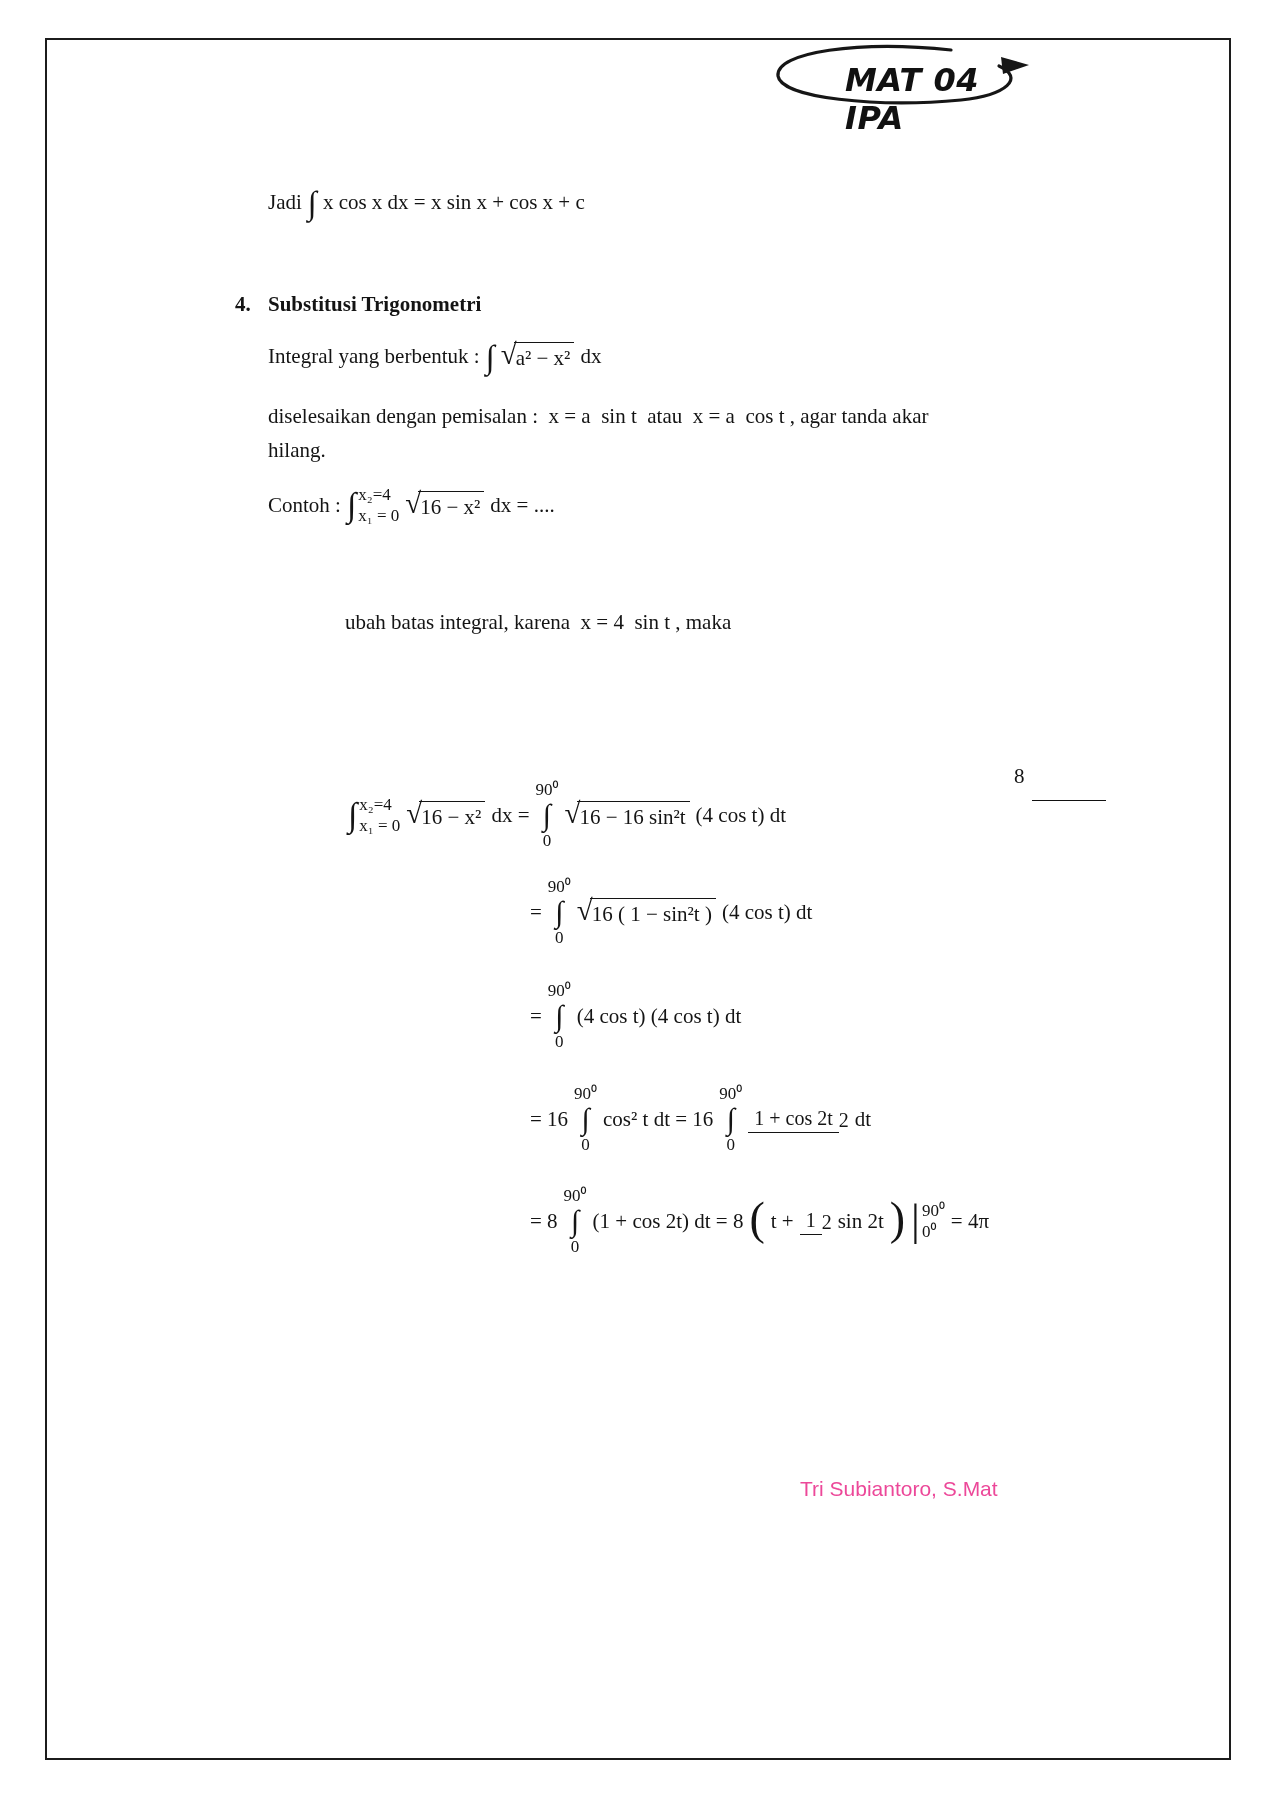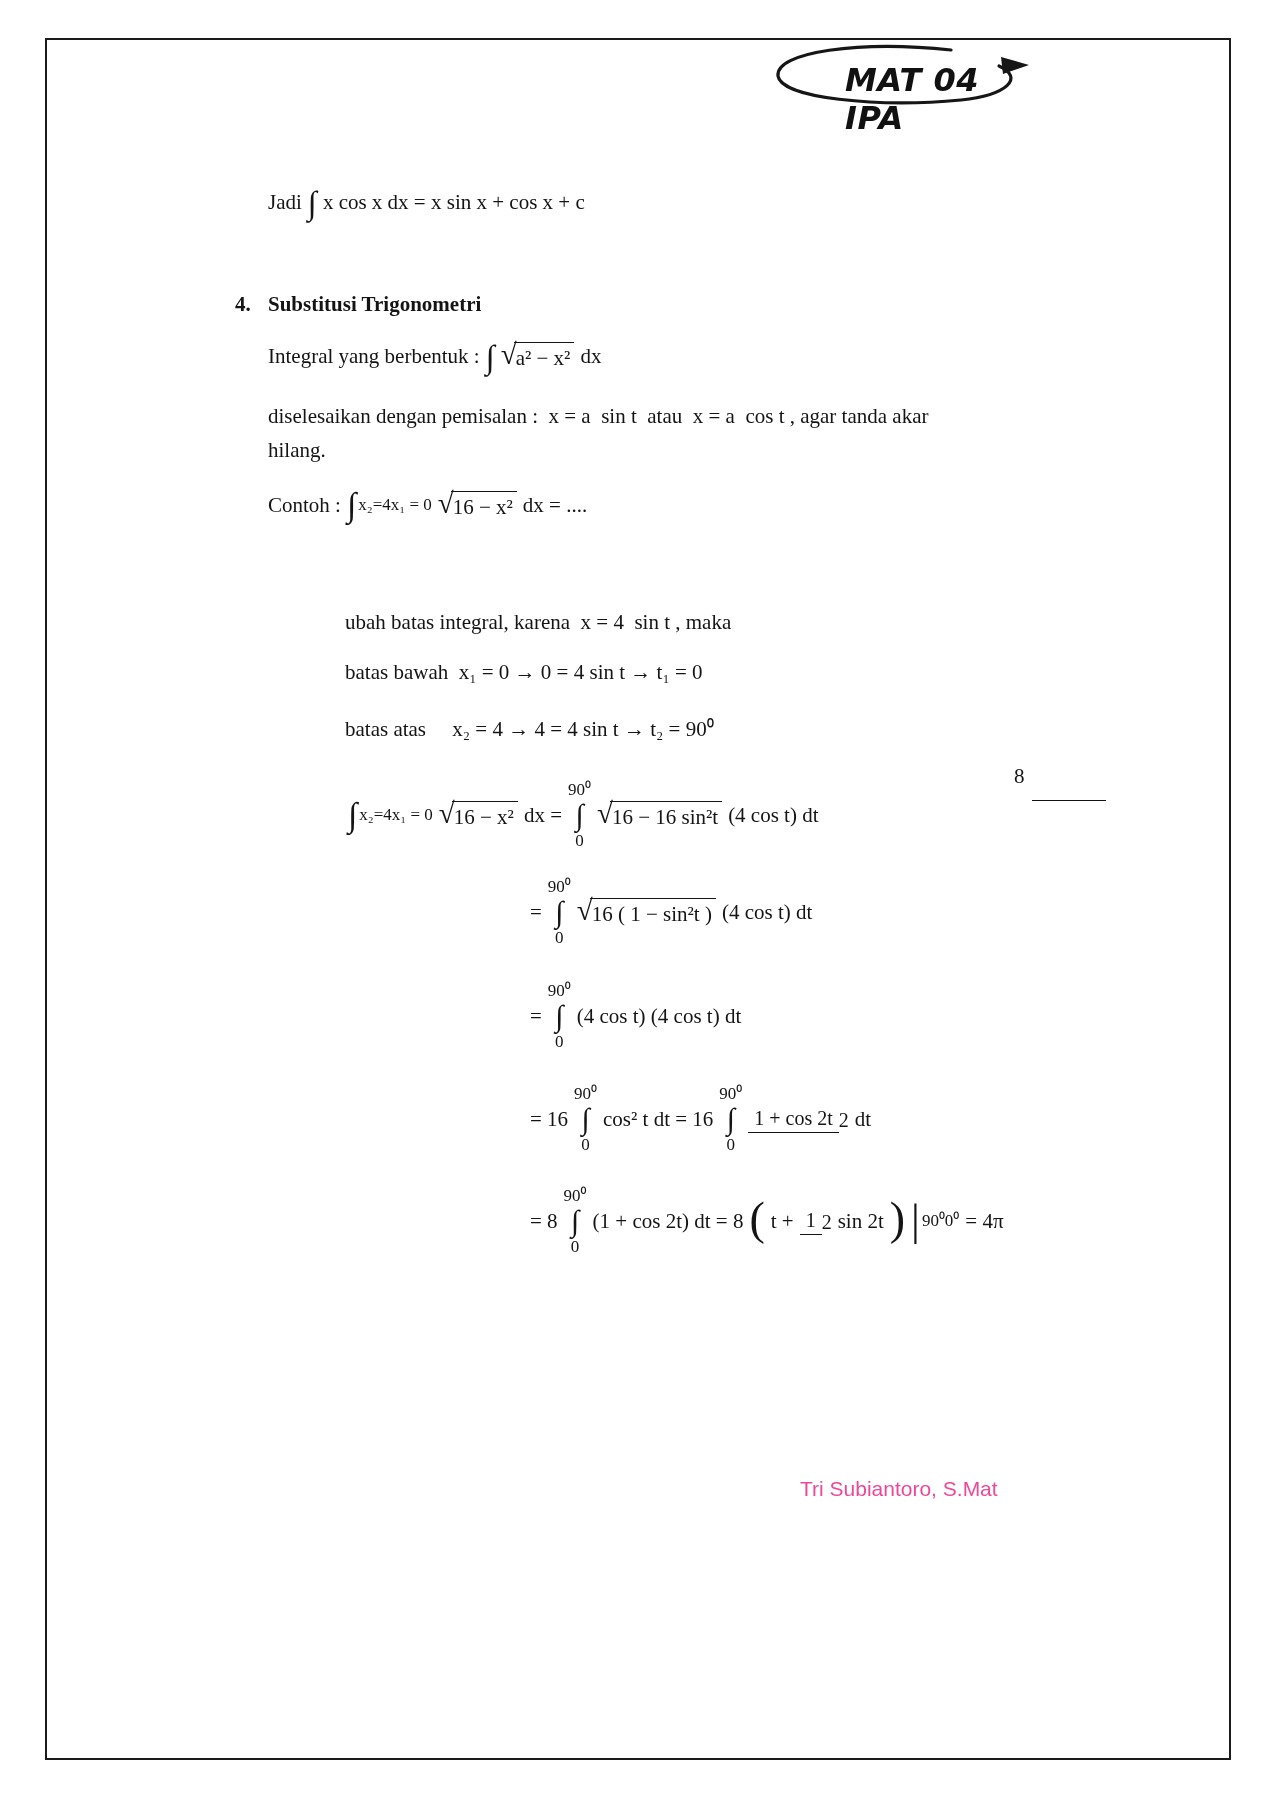--- a/index.html
+++ b/index.html
@@ -20,21 +20,21 @@
   }
 
   .line { position:absolute; display:flex; align-items:center; gap:6px; font-size:21px; color:#141414; }
   .bt { white-space:pre; }
   .bold { font-weight:bold; }
   .secnum { display:inline-block; width:27px; }
 
   .isign-inline { font-size:33px; line-height:1; transform:translateY(1px); }
   .intgrp { display:inline-flex; align-items:center; gap:2px; }
   .isign2 { font-size:34px; line-height:1; }
-  .rlims { display:inline-flex; flex-direction:row; align-items:flex-start; font-size:17px; line-height:1.25; }
+  .rlims { display:inline-flex; flex-direction:column; align-items:flex-start; font-size:17px; line-height:1.25; }
   .intcol { display:inline-flex; flex-direction:column; align-items:center; font-size:17px; line-height:1.15; }
   .intcol .isign { font-size:30px; line-height:1.05; }
 
   .sqrt { display:inline-flex; align-items:flex-start; }
   .rsign { font-size:29px; line-height:1; transform:translateY(-2px); }
   .rad { border-top:1.6px solid #141414; padding:3px 4px 0 2px; margin-left:-3px; }
 
   .frac { display:inline-flex; flex-direction:row; align-items:center; font-size:20px; line-height:1.2; }
   .fnum { border-bottom:1.4px solid #141414; padding:0 6px 2px; }
   .fden { padding-top:2px; }
@@ -103,27 +103,21 @@
       <span class="rad bt">16 − x²</span>
     </span>
     <span class="bt">dx = ....</span>
   </div>
 
 
   <div class="line" style="left:345px; top:608px; height:28px;">
     <span class="bt">ubah batas integral, karena  x = 4  sin t , maka</span>
   </div>
 
-  <div class="line" style="left:345px; top:658px; height:28px;">
-    <span class="bt">batas bawah  x₁ = 0 → 0 = 4 sin t → t₁ = 0</span>
-  </div>
-
-  <div class="line" style="left:345px; top:714px; height:28px;">
-    <span class="bt">batas atas     x₂ = 4 → 4 = 4 sin t → t₂ = 90⁰</span>
-  </div>
+
 
   <div class="line" style="left:348px; top:770px; height:90px;">
     <span class="intgrp">
       <span class="isign2 bt">∫</span>
       <span class="rlims">
         <span class="bt">x₂=4</span>
         <span class="bt">x₁ = 0</span>
       </span>
     </span>
     <span class="sqrt">

